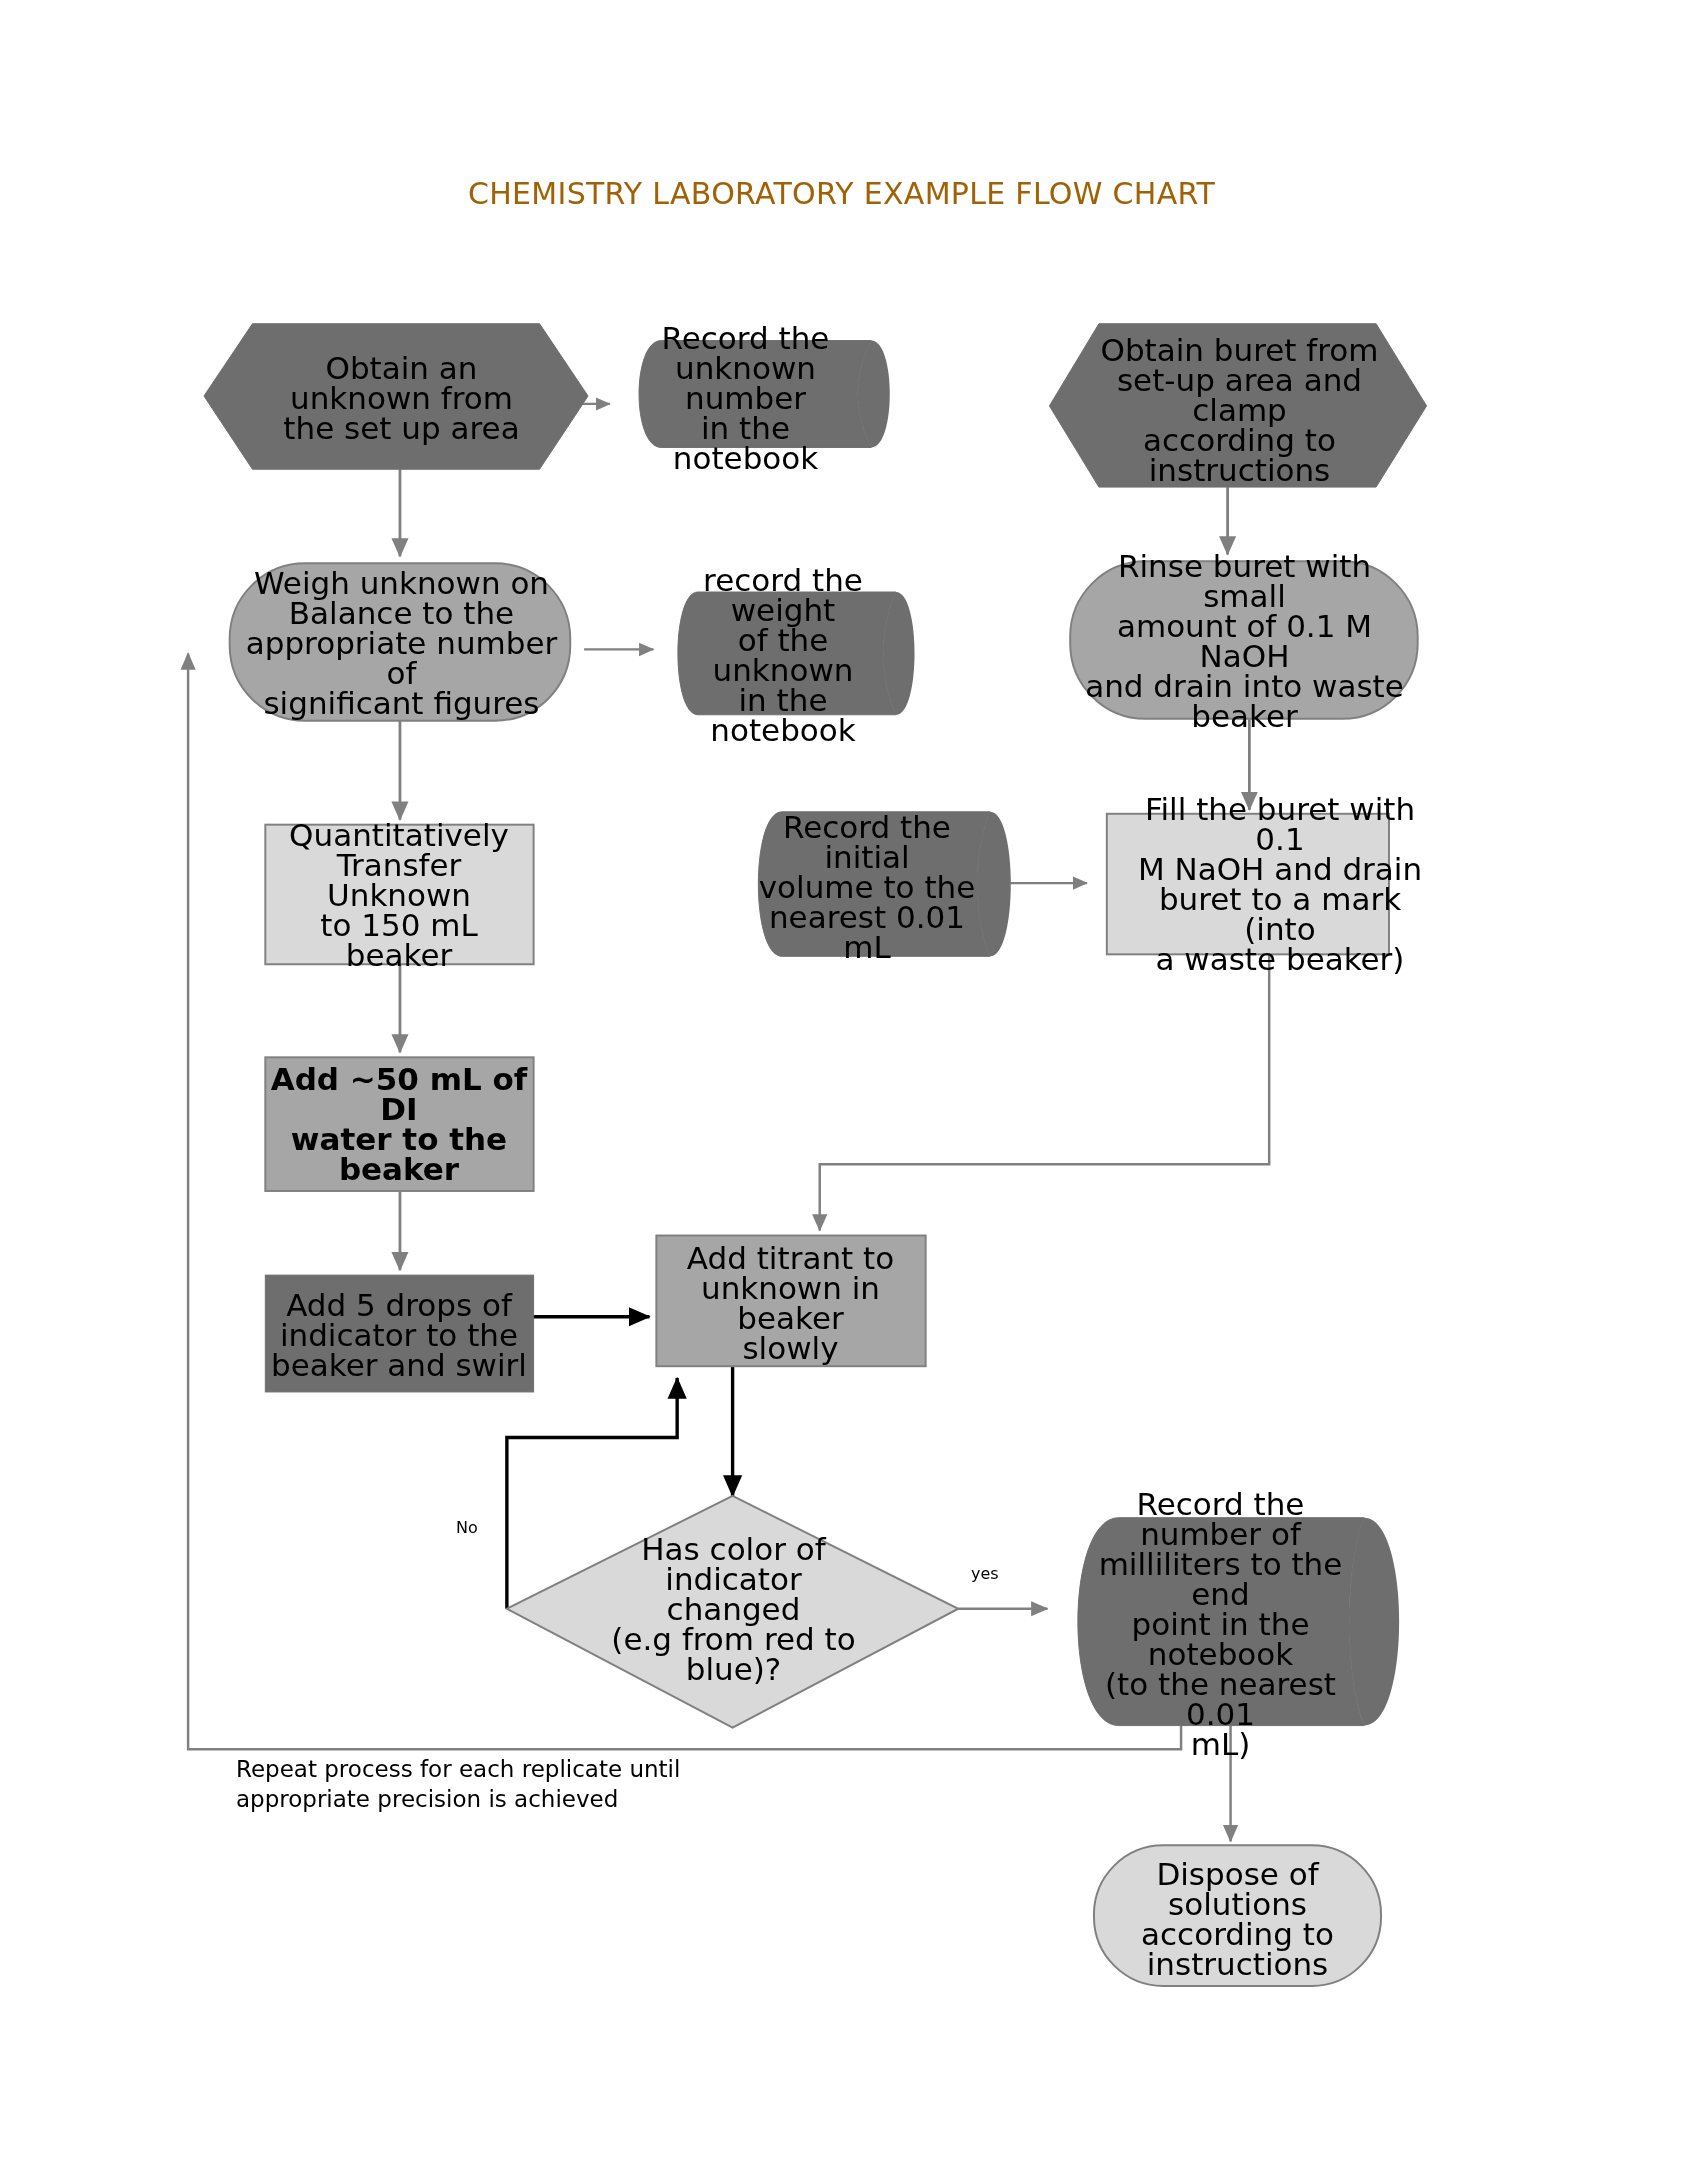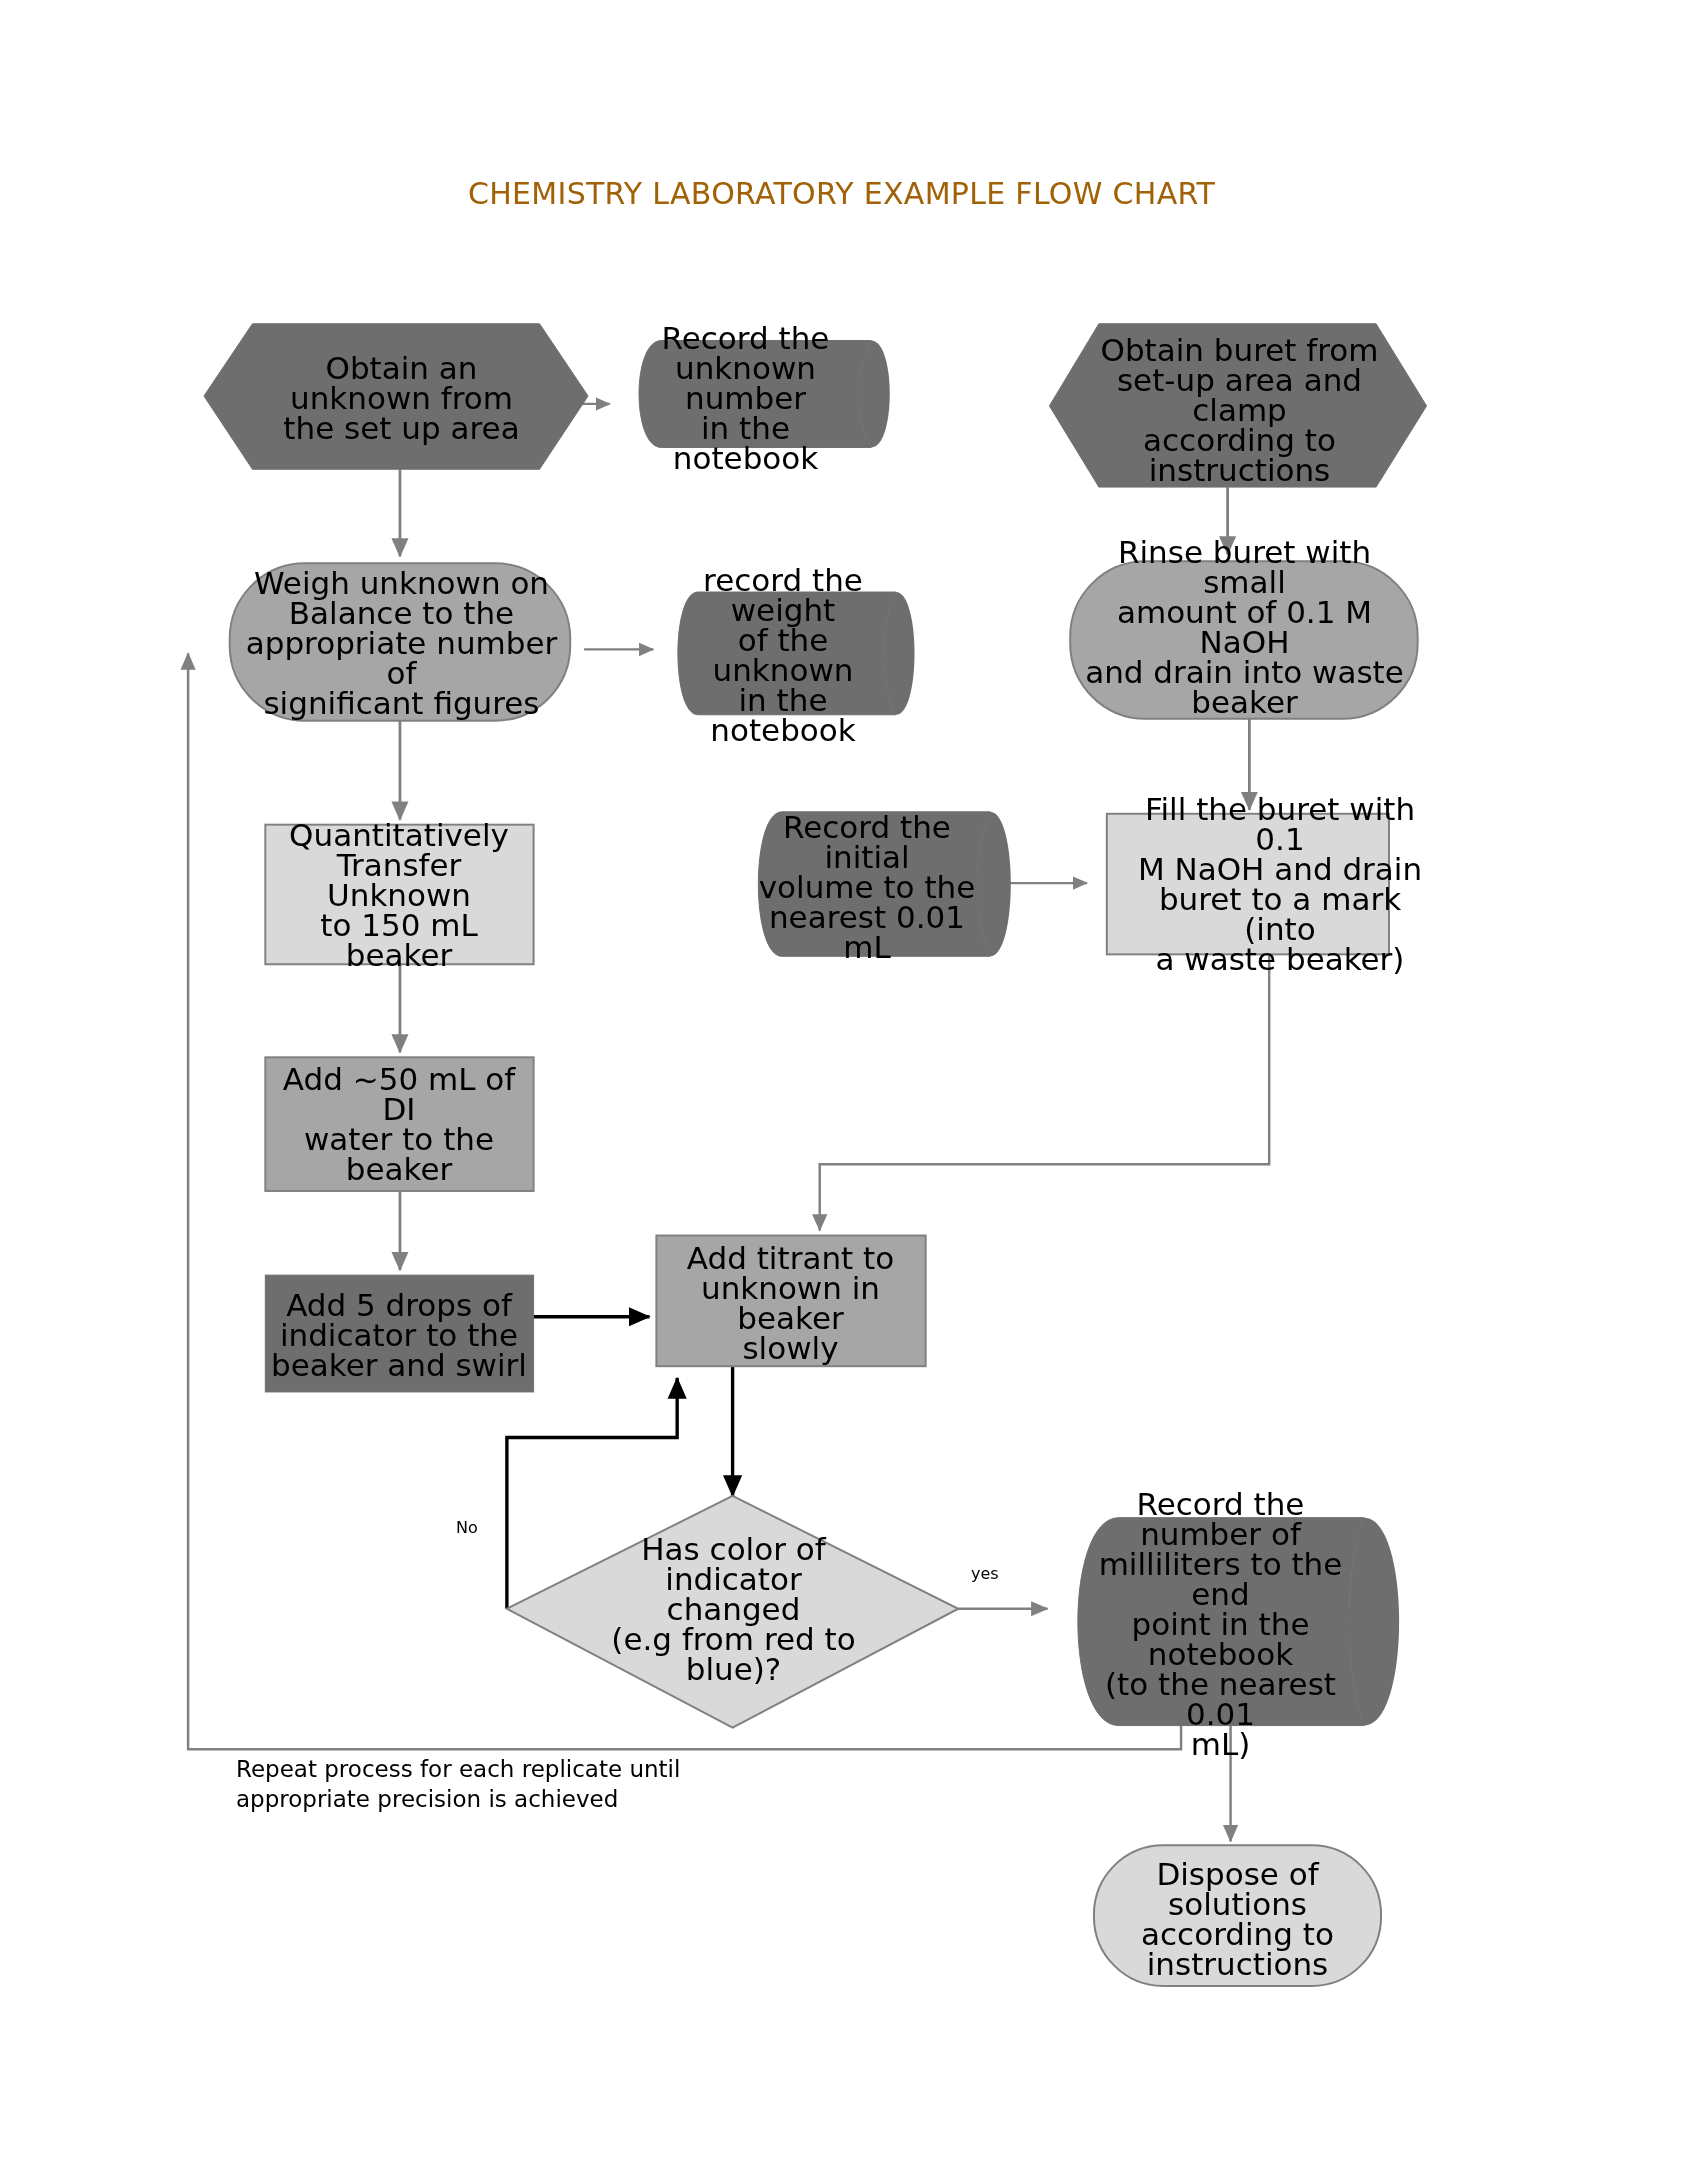--- a/index.html
+++ b/index.html
@@ -186,39 +186,39 @@
 
   <div class="node-label" style="left:234px; top:580px; width:335px; height:125px;">Weigh unknown on
 Balance to the
 appropriate number of
 significant figures</div>
 
   <div class="node-label" style="left:669px; top:608px; width:228px; height:93px;">record the weight
 of the unknown
 in the notebook</div>
 
-  <div class="node-label" style="left:1076px; top:564px; width:337px; height:125px;">Rinse buret with small
+  <div class="node-label" style="left:1076px; top:578px; width:337px; height:125px;">Rinse buret with small
 amount of 0.1 M NaOH
 and drain into waste
 beaker</div>
 
   <div class="node-label" style="left:265px; top:847px; width:268px; height:95px;">Quantitatively
 Transfer Unknown
 to 150 mL beaker</div>
 
   <div class="node-label" style="left:748px; top:840px; width:238px; height:93px;">Record the initial
 volume  to the
 nearest 0.01 mL</div>
 
   <div class="node-label" style="left:1105px; top:821px; width:286px; height:125px;margin-left:32px;">Fill the buret with 0.1
 M NaOH and drain
 buret to  a mark (into
 a waste beaker)</div>
 
-  <div class="node-label" style="left:265px; top:1092px; width:268px; height:63px;">Add ~50 mL of DI
+  <div class="node-label" style="left:265px; top:1092px; width:268px; height:63px;font-weight:bold;">Add ~50 mL of DI
 water to the beaker</div>
 
   <div class="node-label" style="left:265px; top:1287px; width:268px; height:95px;">Add 5 drops of
 indicator to the
 beaker and swirl</div>
 
   <div class="node-label" style="left:656px; top:1255px; width:269px; height:95px;">Add titrant to
 unknown in beaker
 slowly</div>
 

